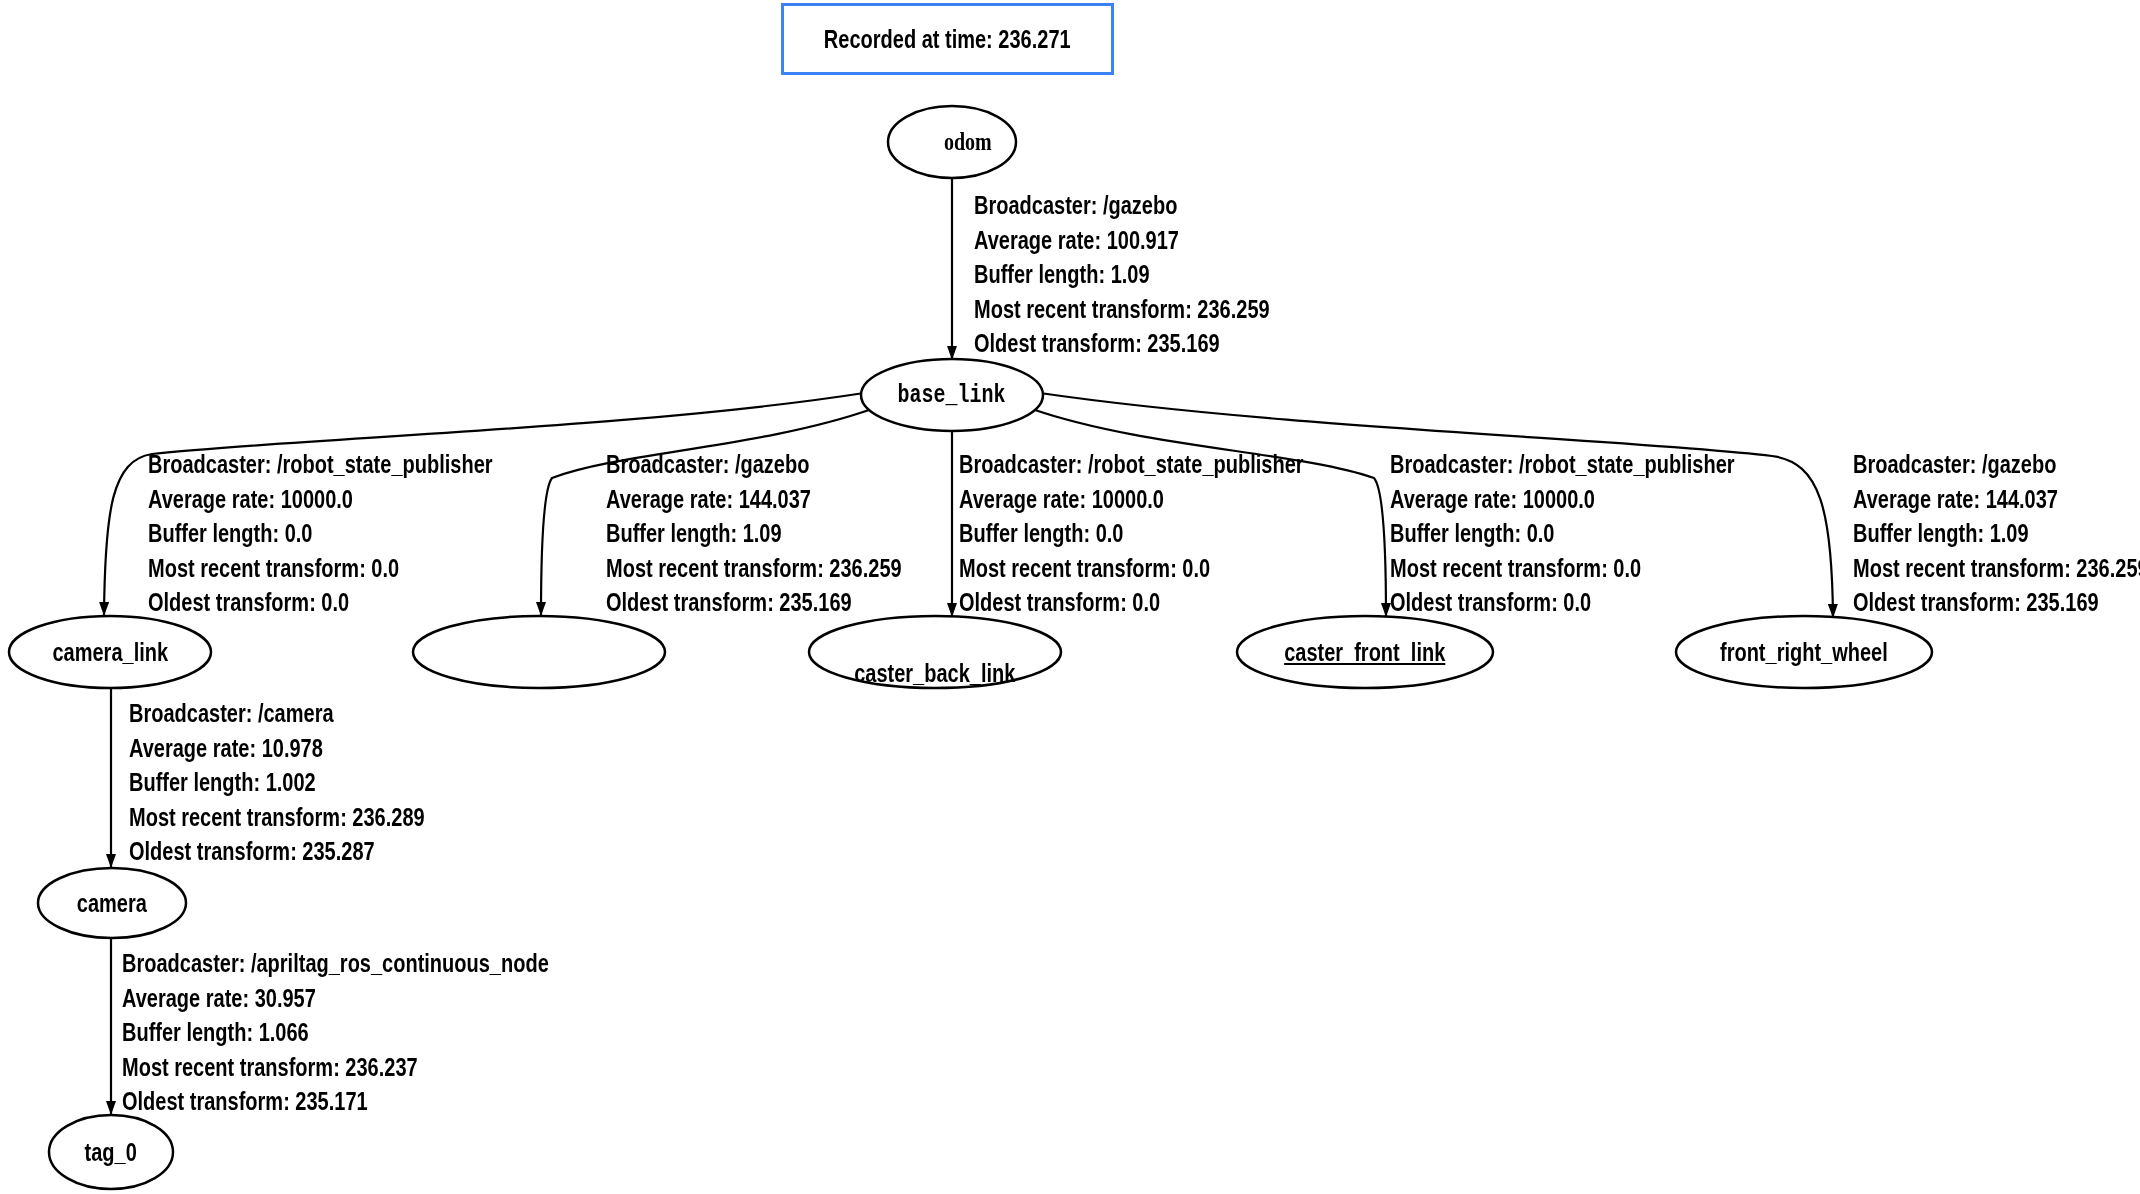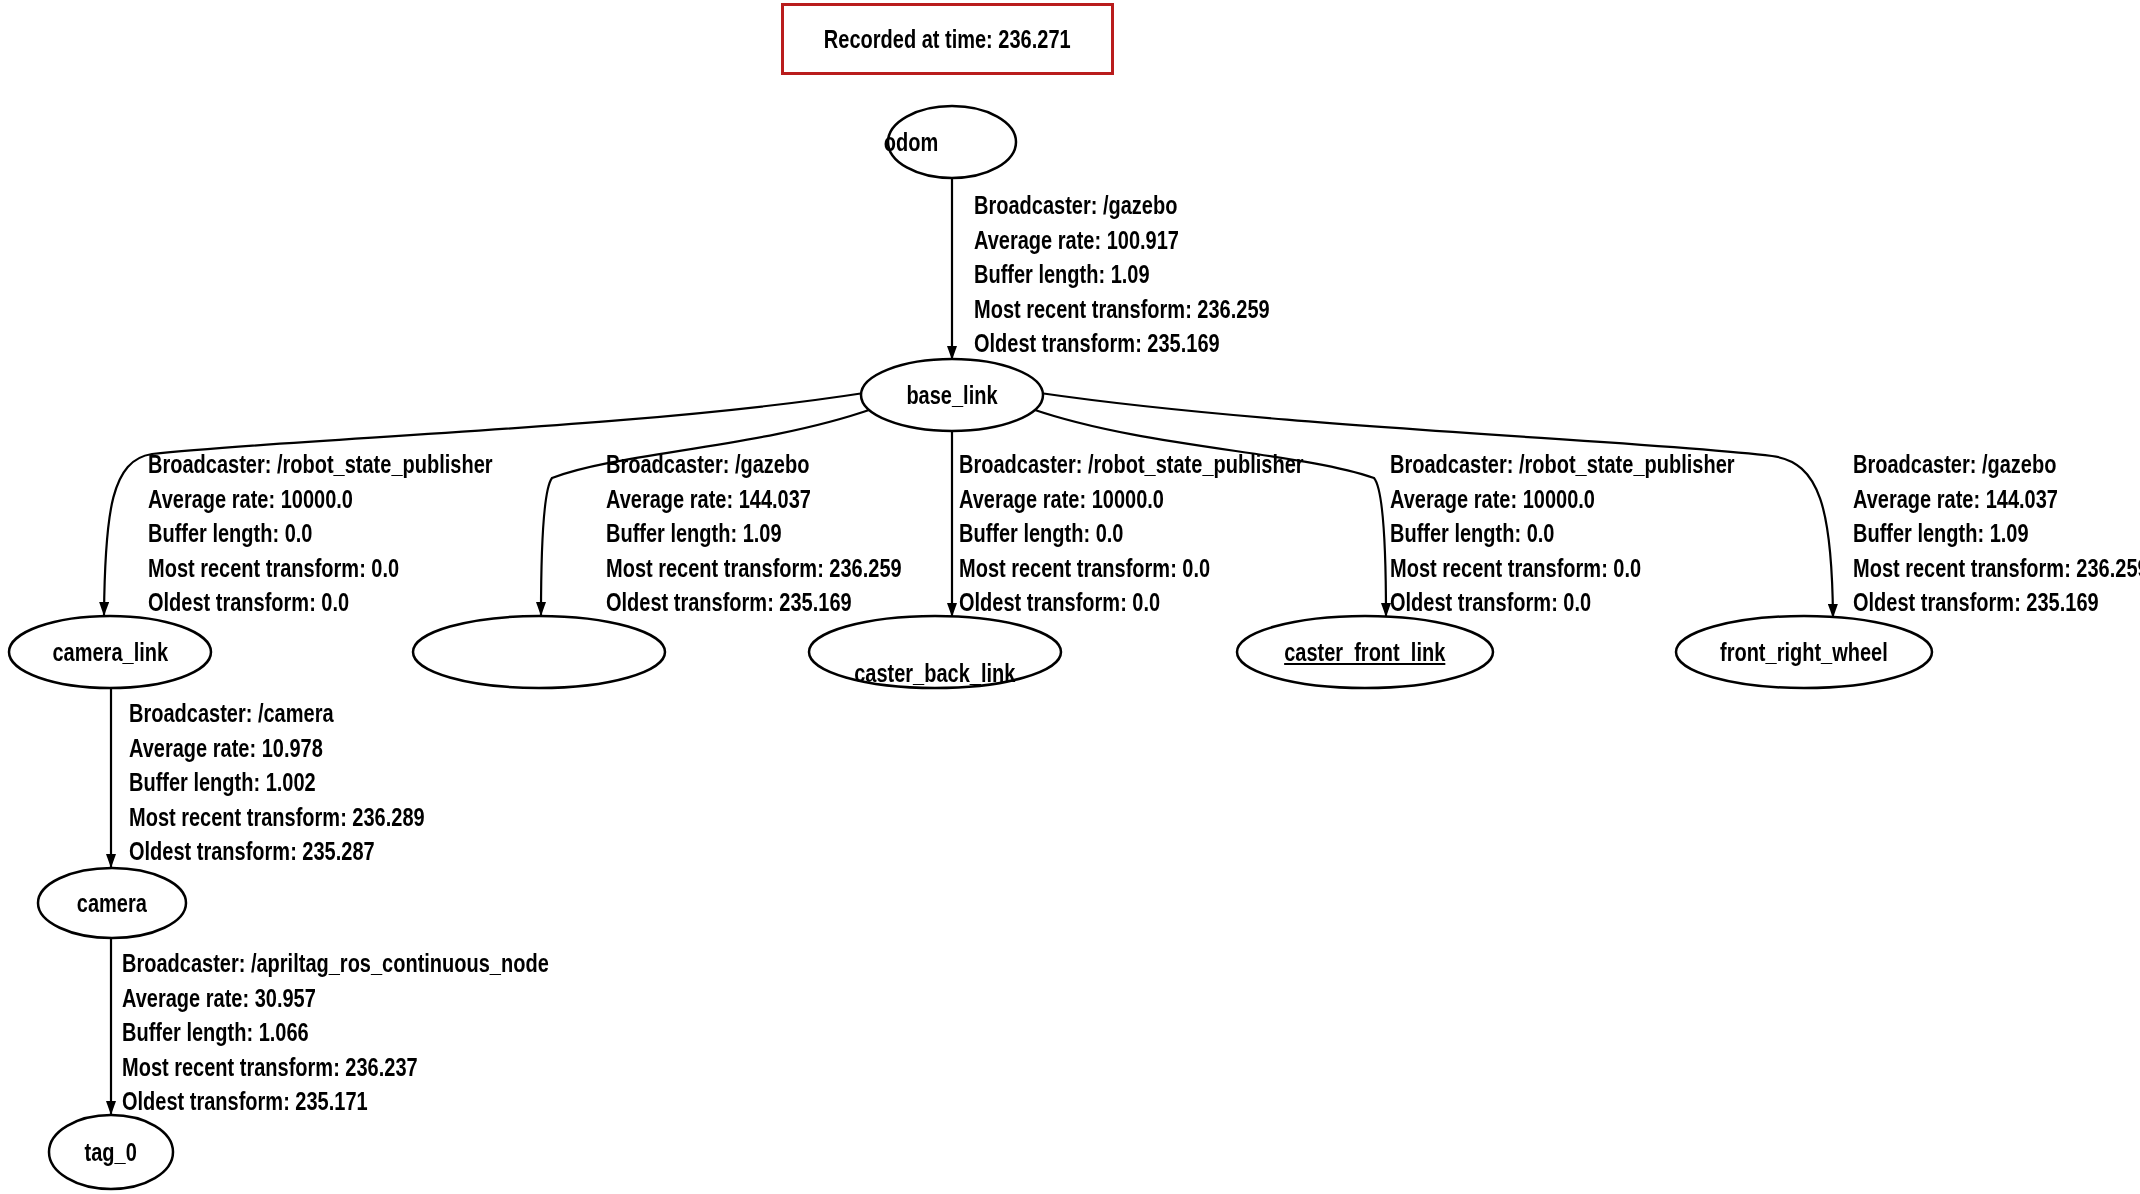--- a/index.html
+++ b/index.html
@@ -7,21 +7,21 @@
     position:relative;
     width:2140px;height:1194px;
     background:#ffffff;
     overflow:hidden;
     font-family:"Liberation Sans", sans-serif;
     color:#000;
   }
   #stage svg.graph{position:absolute;left:0;top:0;width:2140px;height:1194px;}
   .title-box{
     position:absolute;
-    border:3px solid #b91c1c;
+    border:3px solid #3b82f6;
     display:flex;align-items:center;justify-content:center;
     background:#fff;
   }
   .title-box .txt{
     font-weight:bold;font-size:25px;white-space:nowrap;
     transform:scaleX(0.8);transform-origin:50% 50%;
   }
   .node-label{
     position:absolute;
     display:flex;align-items:center;justify-content:center;
@@ -70,24 +70,24 @@
     <ellipse cx="1365" cy="652" rx="128" ry="36" fill="#fff" stroke="#000" stroke-width="2.5"></ellipse>
     <ellipse cx="1804" cy="652" rx="128" ry="36" fill="#fff" stroke="#000" stroke-width="2.5"></ellipse>
     <ellipse cx="112" cy="903" rx="74" ry="35" fill="#fff" stroke="#000" stroke-width="2.5"></ellipse>
     <ellipse cx="111" cy="1152" rx="62" ry="37" fill="#fff" stroke="#000" stroke-width="2.5"></ellipse>
   </svg>
 
   <div class="title-box" style="left:781px;top:3px;width:327px;height:66px;">
     <span class="txt">Recorded at time: 236.271</span>
   </div>
 
-  <div class="node-label" style="left:847px;top:106px;width:128px;height:72px;">
+  <div class="node-label" style="left:904px;top:106px;width:128px;height:72px;font-family:Liberation Serif, serif;">
     <span class="txt">odom</span>
   </div>
-  <div class="node-label" style="left:861px;top:359px;width:182px;height:72px;">
+  <div class="node-label" style="left:861px;top:359px;width:182px;height:72px;font-family:Liberation Mono, monospace;">
     <span class="txt">base_link</span>
   </div>
   <div class="node-label" style="left:9px;top:616px;width:202px;height:72px;">
     <span class="txt">camera_link</span>
   </div>
   <div class="node-label" style="left:809px;top:616px;width:252px;height:72px;align-items:flex-end;">
     <span class="txt">caster_back_link</span>
   </div>
   <div class="node-label" style="left:1237px;top:616px;width:256px;height:72px;text-decoration:underline;">
     <span class="txt">caster_front_link</span>

